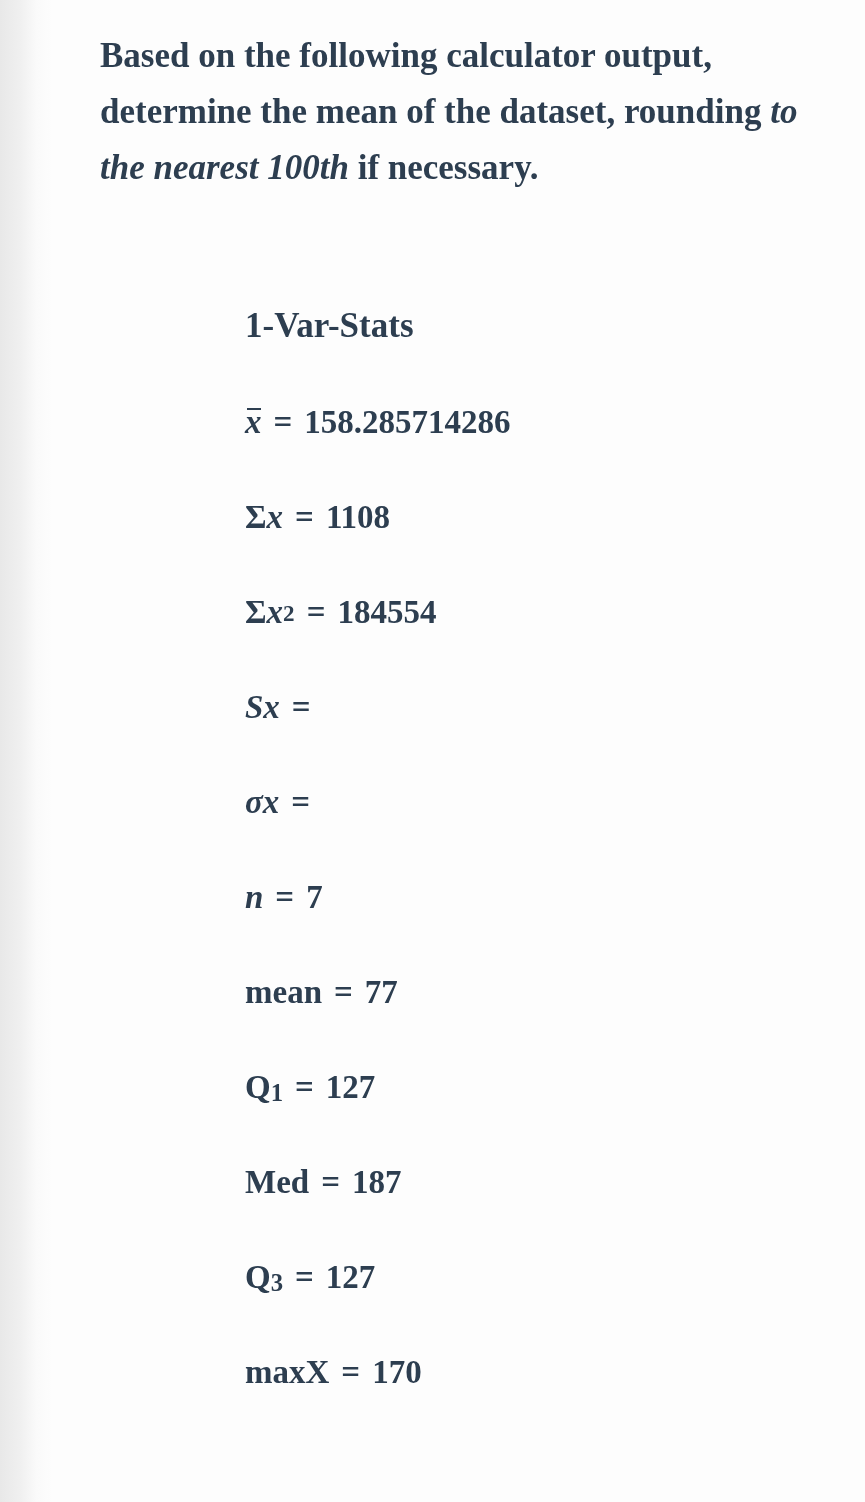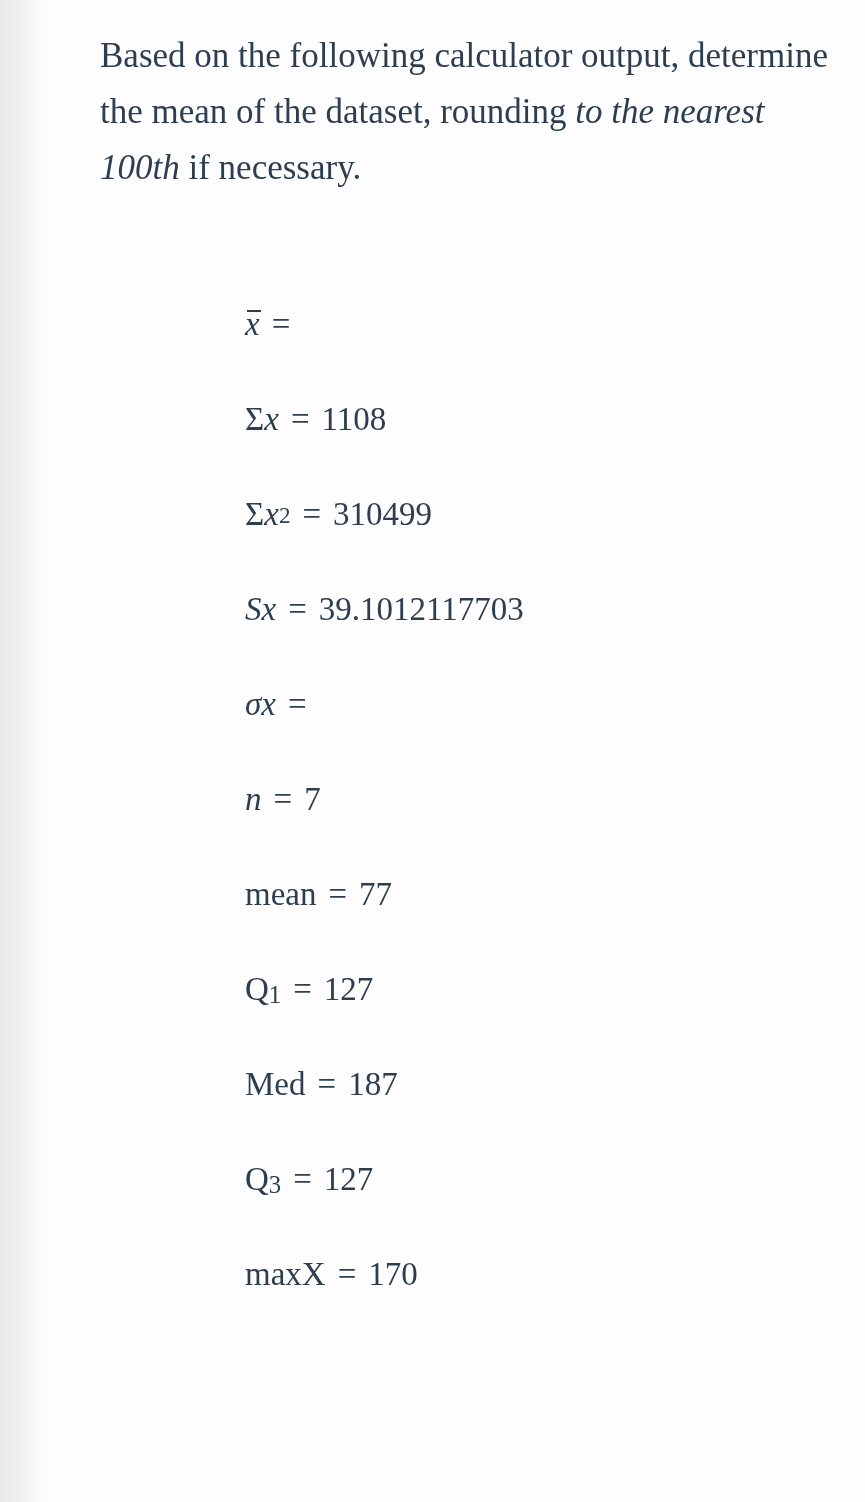--- a/index.html
+++ b/index.html
@@ -21,20 +21,21 @@
       top: 0;
       width: 52px;
       height: 100%;
       background: linear-gradient(to right, #e8e8e8 0%, #f0f0f0 40%, #fafafa 70%, #fdfdfd 100%);
     }
     .content {
       position: absolute;
       left: 100px;
       top: 28px;
       right: 32px;
+      font-weight: bold;
     }
     .question {
       font-size: 35px;
       line-height: 1.6;
       color: #2d3e50;
       font-family: Georgia, serif;
       margin-bottom: 110px;
     }
     .question em {
       font-style: italic;
@@ -102,45 +103,46 @@
 <body>
 
 <div class="left-edge"></div>
 
 <div class="content">
   <div class="question">
     <span>Based on the following calculator output, determine the mean of the dataset, rounding </span><em>to the nearest 100th</em><span> if necessary.</span>
   </div>
 
   <div class="stats-block">
+    <div class="stats-title">1-Var-Stats</div>
 
     <div class="stat-line">
       <span class="bar-x">x</span>
         <span class="eq">=</span>
+        <span>158.285714286</span>
     </div>
 
     <div class="stat-line">
       <span class="sigma">Σ</span>
         <span class="var">x</span>
         <span class="eq">=</span>
         <span>1108</span>
     </div>
 
     <div class="stat-line">
       <span class="sigma">Σ</span>
         <span class="var">x</span>
         <span class="sup">2</span>
         <span class="eq">=</span>
-        <span>310499</span>
+        <span>184554</span>
     </div>
 
     <div class="stat-line">
       <span class="var">Sx</span>
         <span class="eq">=</span>
-        <span>39.1012117703</span>
     </div>
 
     <div class="stat-line">
       <span class="var">σx</span>
         <span class="eq">=</span>
     </div>
 
     <div class="stat-line">
       <span class="var">n</span>
         <span class="eq">=</span>

